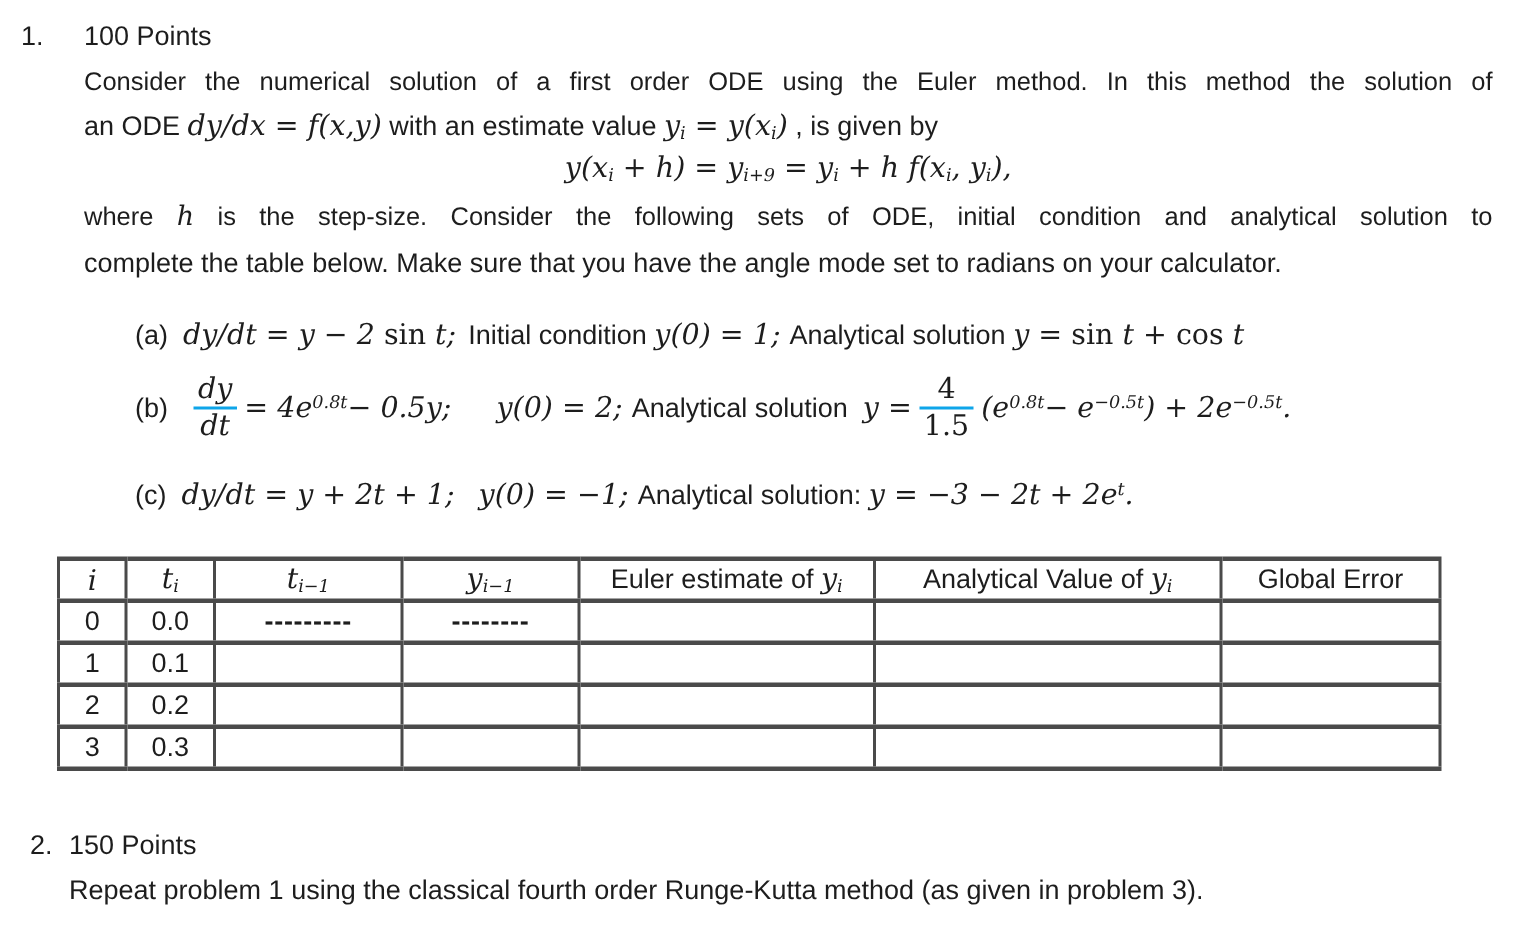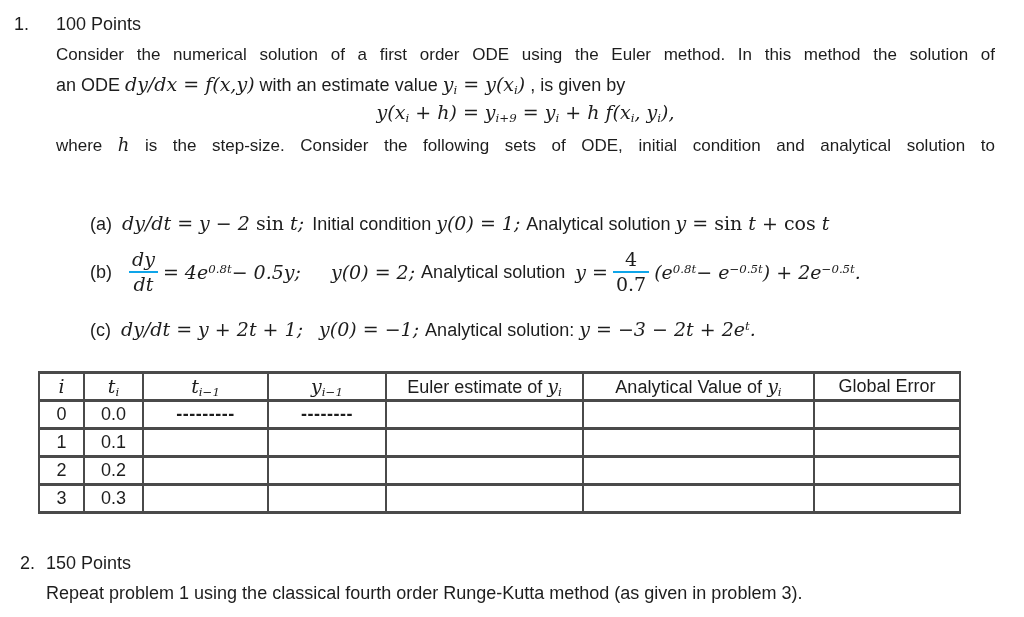--- a/index.html
+++ b/index.html
@@ -53,41 +53,42 @@
   <span class="abs line" style="left:56px; top:12px;">100 Points</span>
 
   <div class="abs line justify" style="left:56px; top:43px;">Consider the numerical solution of a first order ODE using the Euler method. In this method the solution of</div>
 
   <div class="abs line" style="left:56px; top:72px;"><span class="seg-s">an ODE </span><span class="seg-m">dy/dx = f(x,y)</span><span class="seg-s"> with an estimate value </span><span class="seg-m">y<sub>i</sub></span><span class="seg-m"> = y(x<sub>i</sub></span><span class="seg-m">)</span><span class="seg-s"> , is given by</span></div>
 
   <div class="abs line eqline" style="left:56px; top:100px;"><span class="seg-m">y(x<sub>i</sub></span><span class="seg-m"> + h) =  y<sub>i+9</sub></span><span class="seg-m"> = y<sub>i</sub></span><span class="seg-m"> + h f(x<sub>i</sub></span><span class="seg-m">, y<sub>i</sub></span><span class="seg-m">),</span></div>
 
   <div class="abs line justify" style="left:56px; top:133px;"><span class="seg-s">where </span><span class="seg-m">h</span><span class="seg-s"> is the step-size.  Consider the following sets of ODE, initial condition and analytical solution to</span></div>
 
+  <div class="abs line" style="left:56px; top:163px;">complete the table below. Make sure that you have the angle mode set to radians on your calculator.</div>
 
   <div class="abs item" style="left:90px; top:210px;"><span class="seg-s">(a)</span><span class="gap" style="width: 10px;"></span><span class="seg-m">dy/dt = y − 2 </span><span class="seg-r">sin </span><span class="seg-m">t;</span><span class="gap" style="width: 8px;"></span><span class="seg-s">Initial condition </span><span class="seg-m">y(0) =  1;</span><span class="gap" style="width: 6px;"></span><span class="seg-s">Analytical solution </span><span class="seg-m">y =  </span><span class="seg-r">sin </span><span class="seg-m">t</span><span class="seg-r"> + cos </span><span class="seg-m">t</span></div>
 
   <div class="abs item-row" style="left:90px; top:243px; height:58px;">
       <span class="seg-s">(b)</span>
       <span class="gap" style="width: 12px;"></span>
       <span class="frac it">
         <span class="num">dy</span>
         <span class="den">dt</span>
       </span>
       <span class="seg-m"> = 4e<sup>0.8t</sup></span>
       <span class="seg-m"> − 0.5y;</span>
       <span class="gap" style="width: 30px;"></span>
       <span class="seg-m">y(0) = 2;</span>
       <span class="gap" style="width: 6px;"></span>
       <span class="seg-s">Analytical solution</span>
       <span class="gap" style="width: 10px;"></span>
       <span class="seg-m">y =</span>
       <span class="frac">
         <span class="num">4</span>
-        <span class="den">0.7</span>
+        <span class="den">1.5</span>
       </span>
       <span class="seg-m">(e<sup>0.8t</sup></span>
       <span class="seg-m"> − e<sup>−0.5t</sup></span>
       <span class="seg-m">) + 2e<sup>−0.5t</sup></span>
       <span class="seg-m"> .</span>
     </div>
 
   <div class="abs item" style="left:90px; top:313px;"><span class="seg-s">(c)</span><span class="gap" style="width: 10px;"></span><span class="seg-m">dy/dt = y + 2t + 1;</span><span class="gap" style="width: 16px;"></span><span class="seg-m">y(0) = −1;</span><span class="gap" style="width: 6px;"></span><span class="seg-s">Analytical solution: </span><span class="seg-m">y =  −3 − 2t + 2e<sup>t</sup></span><span class="seg-m">.</span></div>
 
   <table class="abs ode-table" style="left:38px; top:371px;">

